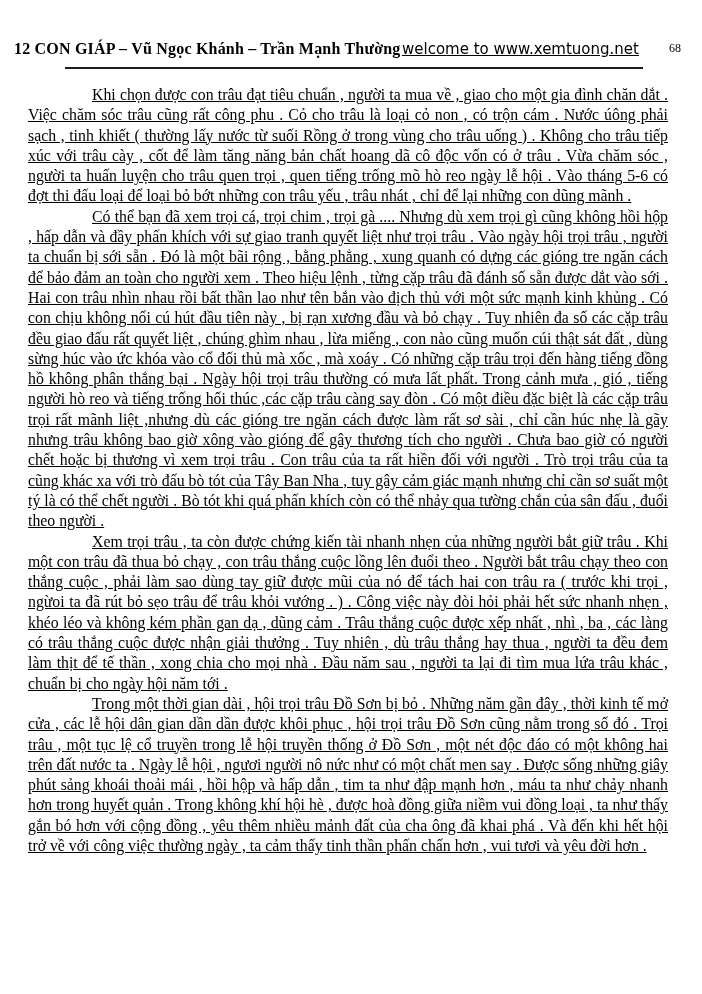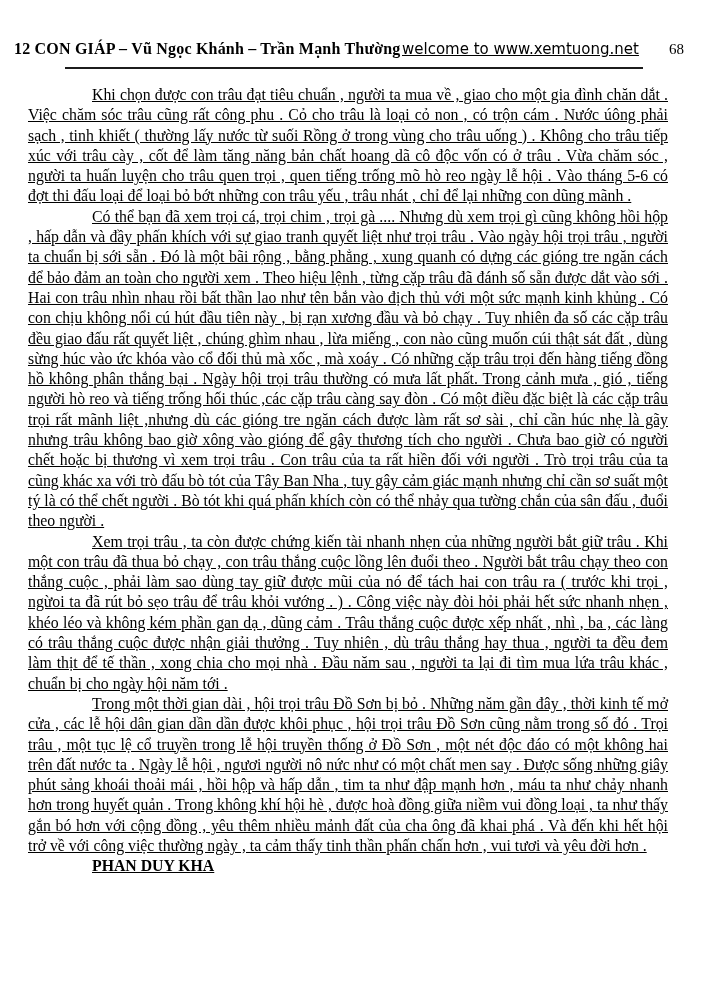--- a/index.html
+++ b/index.html
@@ -42,21 +42,21 @@
     color: #000000;
     text-decoration: underline;
     white-space: nowrap;
     cursor: pointer;
   }
   .page-number {
     position: absolute;
     left: 669px;
     top: 1px;
     font-family: "Liberation Serif", serif;
-    font-size: 15px;
+    font-size: 12px;
   }
   .header-rule {
     position: absolute;
     top: 67px;
     left: 65px;
     width: 578px;
     height: 2px;
     background: #1c1c1c;
   }
   .content {
@@ -92,16 +92,15 @@
     <span class="page-number">68</span>
   </div>
 
   <div class="header-rule"></div>
 
   <div class="content">
     <p>Khi chọn được con trâu đạt tiêu chuẩn , người ta mua về , giao cho một gia đình chăn dắt . Việc chăm sóc trâu cũng rất công phu . Cỏ cho trâu là loại cỏ non , có trộn cám . Nước úông phải sạch , tinh khiết ( thường lấy nước từ suối Rồng ở trong vùng cho trâu uống ) . Không cho trâu tiếp xúc với trâu cày , cốt để làm tăng năng bản chất hoang dã cô độc vốn có ở trâu . Vừa chăm sóc , người ta huấn luyện cho trâu quen trọi , quen tiếng trống mõ hò reo ngày lễ hội . Vào tháng 5-6 có đợt thi đấu loại để loại bỏ bớt những con trâu yếu , trâu nhát , chỉ để lại những con dũng mãnh .</p>
     <p>Có thể bạn đã xem trọi cá, trọi chim , trọi gà .... Nhưng dù xem trọi gì cũng không hồi hộp , hấp dẫn và đầy phấn khích với sự giao tranh quyết liệt như trọi trâu . Vào ngày hội trọi trâu , người ta chuẩn bị sới sẵn . Đó là một bãi rộng , bằng phẳng , xung quanh có dựng các gióng tre ngăn cách để bảo đảm an toàn cho người xem . Theo hiệu lệnh , từng cặp trâu đã đánh số sẵn được dắt vào sới . Hai con trâu nhìn nhau rồi bất thần lao như tên bắn vào địch thủ với một sức mạnh kinh khủng . Có con chịu không nổi cú hút đầu tiên này , bị rạn xương đầu và bỏ chạy . Tuy nhiên đa số các cặp trâu đều giao đấu rất quyết liệt , chúng ghìm nhau , lừa miếng , con nào cũng muốn cúi thật sát đất , dùng sừng húc vào ức khóa vào cổ đối thủ mà xốc , mà xoáy . Có những cặp trâu trọi đến hàng tiếng đồng hồ không phân thắng bại . Ngày hội trọi trâu thường có mưa lất phất. Trong cảnh mưa , gió , tiếng người hò reo và tiếng trống hối thúc ,các cặp trâu càng say đòn . Có một điều đặc biệt là các cặp trâu trọi rất mãnh liệt ,nhưng dù các gióng tre ngăn cách được làm rất sơ sài , chỉ cần húc nhẹ là gãy nhưng trâu không bao giờ xông vào gióng để gây thương tích cho người . Chưa bao giờ có người chết hoặc bị thương vì xem trọi trâu . Con trâu của ta rất hiền đối với người . Trò trọi trâu của ta cũng khác xa với trò đấu bò tót của Tây Ban Nha , tuy gây cảm giác mạnh nhưng chỉ cần sơ suất một tý là có thể chết người . Bò tót khi quá phấn khích còn có thể nhảy qua tường chắn của sân đấu , đuổi theo người .</p>
     <p>Xem trọi trâu , ta còn được chứng kiến tài nhanh nhẹn của những người bắt giữ trâu . Khi một con trâu đã thua bỏ chạy , con trâu thắng cuộc lồng lên đuổi theo . Người bắt trâu chạy theo con thắng cuộc , phải làm sao dùng tay giữ được mũi của nó để tách hai con trâu ra ( trước khi trọi , ngừoi ta đã rút bỏ sẹo trâu để trâu khỏi vướng . ) . Công việc này đòi hỏi phải hết sức nhanh nhẹn , khéo léo và không kém phần gan dạ , dũng cảm . Trâu thắng cuộc được xếp nhất , nhì , ba , các làng có trâu thắng cuộc được nhận giải thưởng . Tuy nhiên , dù trâu thắng hay thua , người ta đều đem làm thịt để tế thần , xong chia cho mọi nhà . Đầu năm sau , người ta lại đi tìm mua lứa trâu khác , chuẩn bị cho ngày hội năm tới .</p>
     <p>Trong một thời gian dài , hội trọi trâu Đồ Sơn bị bỏ . Những năm gần đây , thời kinh tế mở cửa , các lễ hội dân gian dần dần được khôi phục , hội trọi trâu Đồ Sơn cũng nằm trong số đó . Trọi trâu , một tục lệ cổ truyền trong lễ hội truyền thống ở Đồ Sơn , một nét độc đáo có một không hai trên đất nước ta . Ngày lễ hội , ngươi người nô nức như có một chất men say . Được sống những giây phút sảng khoái thoải mái , hồi hộp và hấp dẫn , tim ta như đập mạnh hơn , máu ta như chảy nhanh hơn trong huyết quản . Trong không khí hội hè , được hoà đồng giữa niềm vui đồng loại , ta như thấy gắn bó hơn với cộng đồng , yêu thêm nhiều mảnh đất của cha ông đã khai phá . Và đến khi hết hội trở về với công việc thường ngày , ta cảm thấy tinh thần phấn chấn hơn , vui tươi và yêu đời hơn .</p>
-    <p class="signature">PHAN DUY KHA</p>
   </div>
 
 </div>
 
 </body></html>

